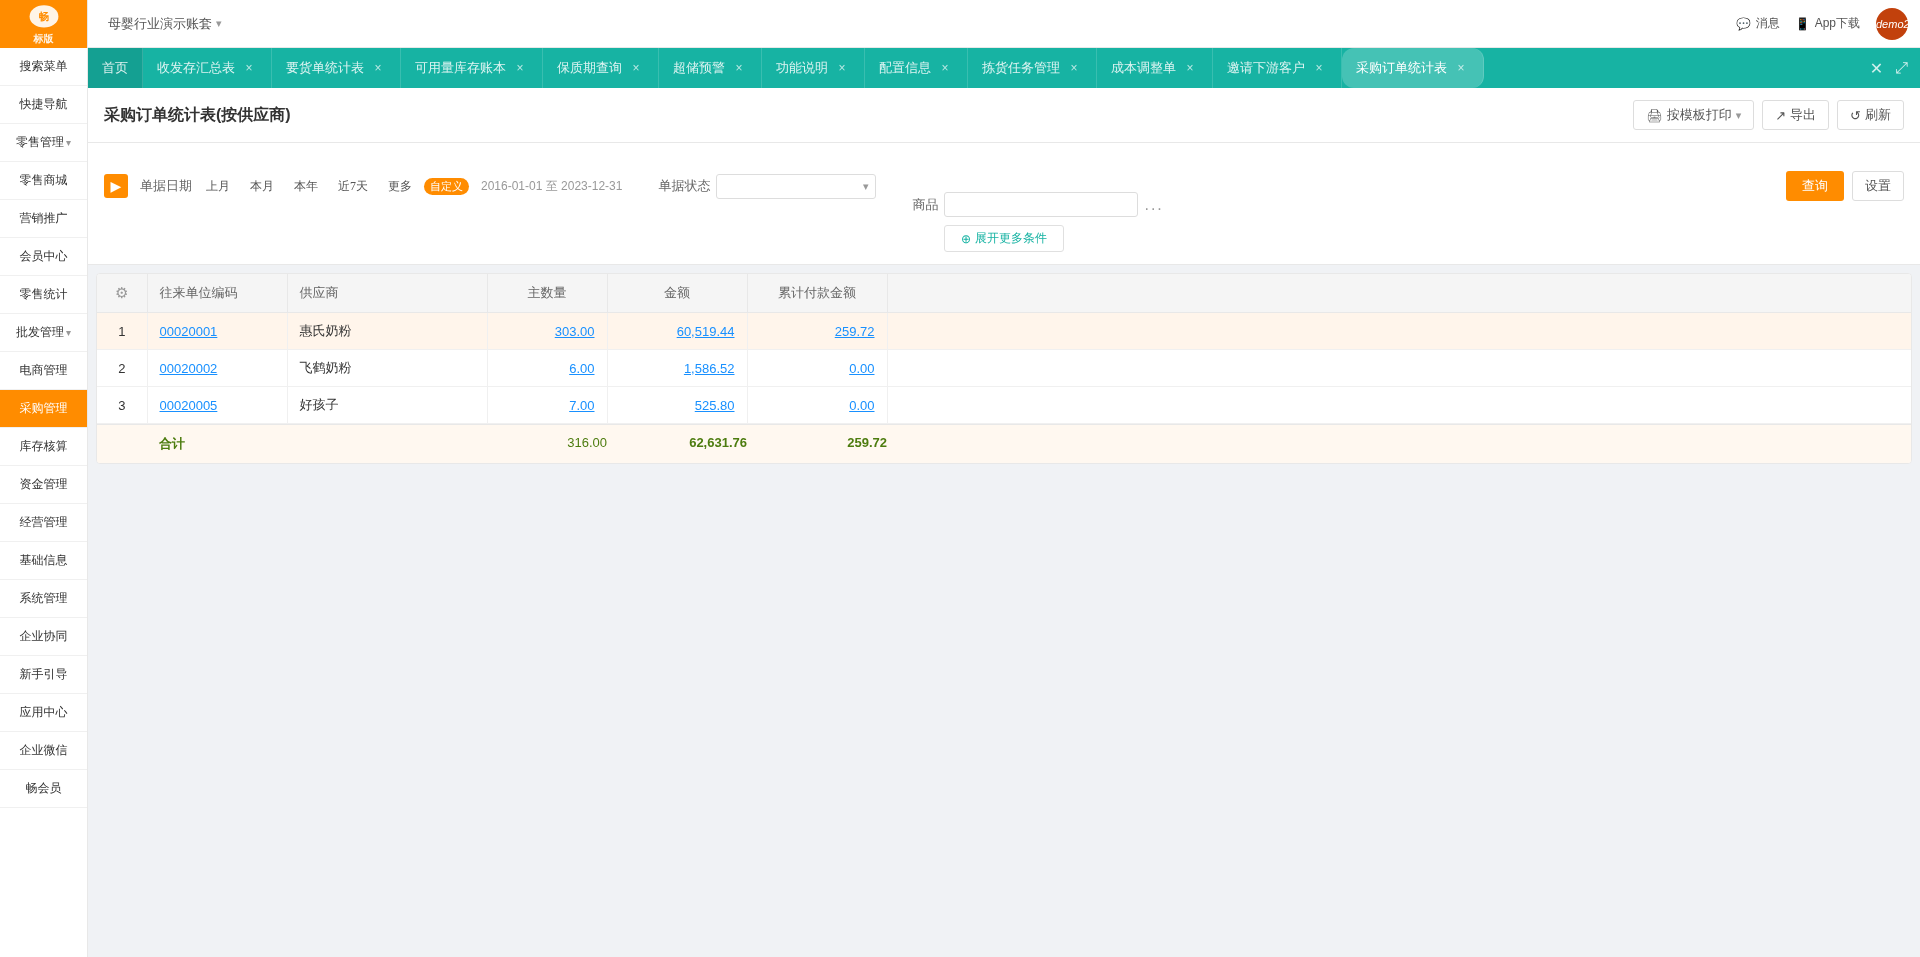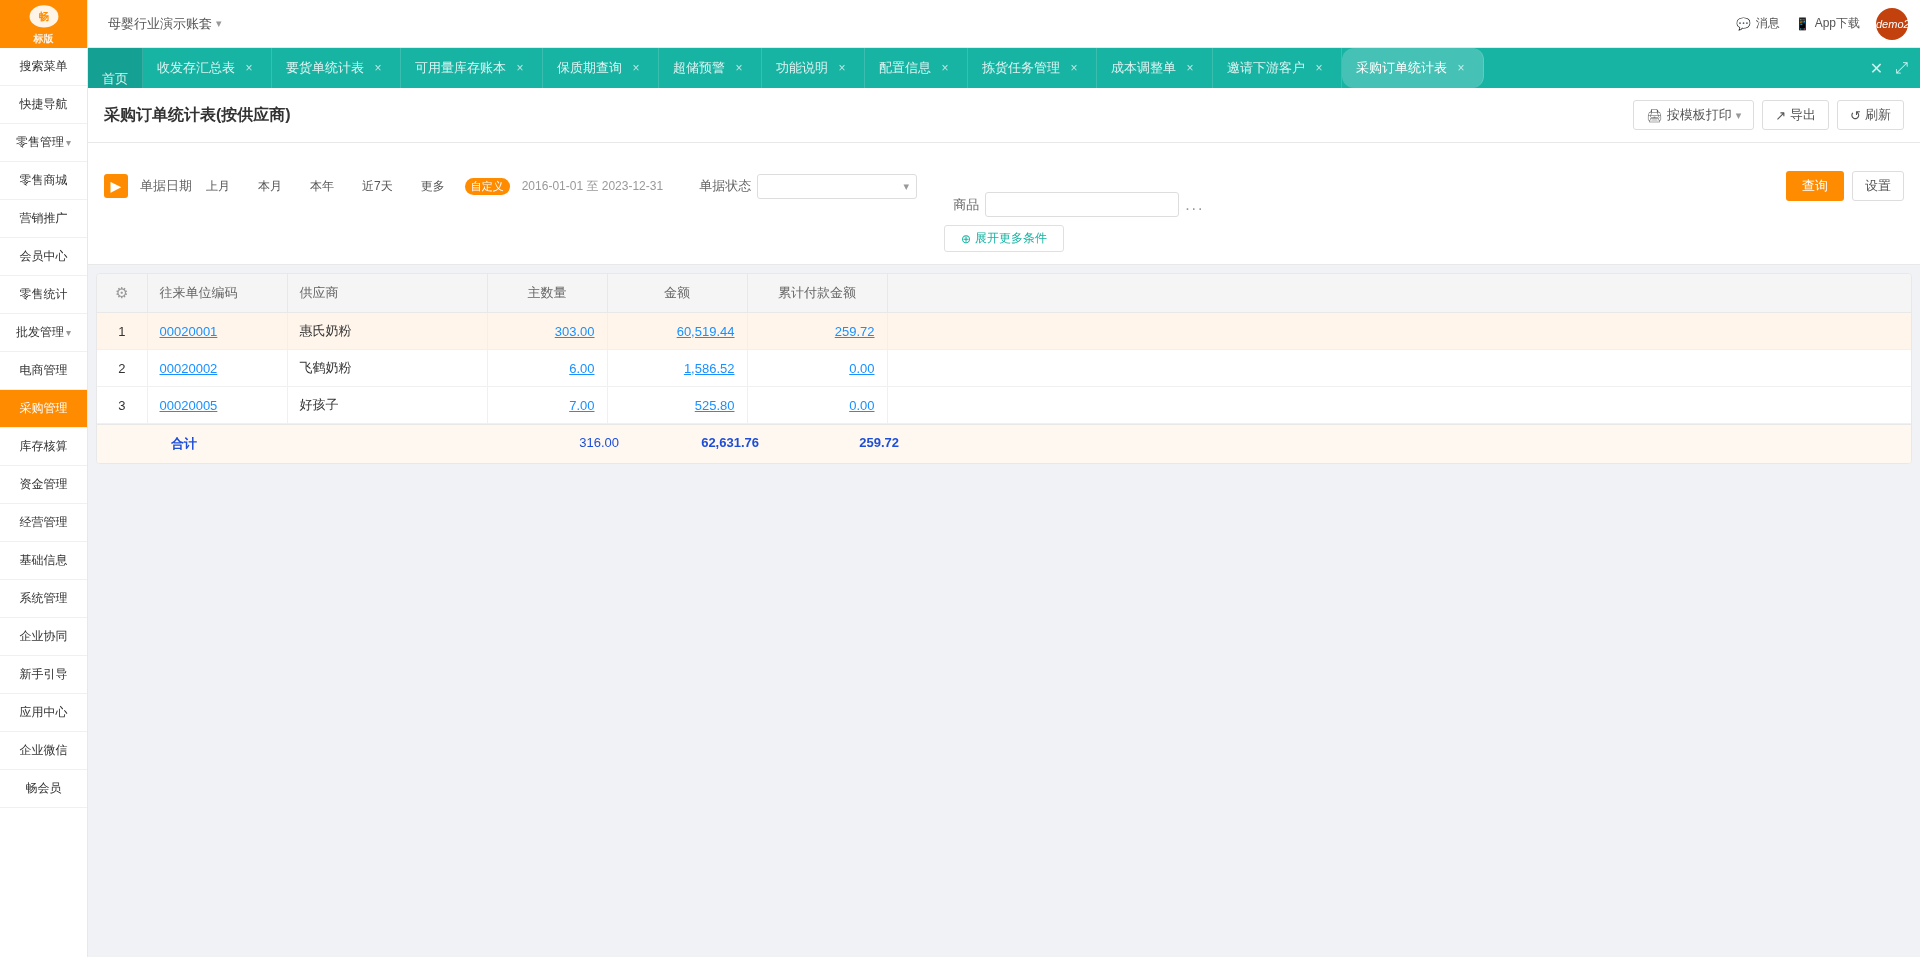--- a/index.html
+++ b/index.html
@@ -119,21 +119,21 @@
       padding: 0 14px;
       height: 40px;
       color: rgba(255,255,255,0.85);
       font-size: 13px;
       cursor: pointer;
       white-space: nowrap;
       border-right: 1px solid rgba(255,255,255,0.15);
       flex-shrink: 0;
     }
     .tab-item.active { background: rgba(255,255,255,0.2); color: #fff; font-weight: 500; border-radius: 12px; }
-    .tab-item.home { background: rgba(0,0,0,0.1); align-items: flex-end; }
+    .tab-item.home { background: rgba(0,0,0,0.1); }
     .tab-close {
       font-size: 12px;
       color: rgba(255,255,255,0.7);
       width: 16px;
       height: 16px;
       display: flex;
       align-items: center;
       justify-content: center;
       border-radius: 50%;
     }
@@ -244,22 +244,23 @@
       cursor: pointer;
       flex-shrink: 0;
     }
     .filter-label {
       color: #666;
       font-size: 13px;
       white-space: nowrap;
     }
     .filter-date-shortcuts {
       display: flex;
-      gap: 12px;
-      align-items: center;
+      gap: 4px;
+      align-items: center;
+      font-family: Liberation Serif, serif;
     }
     .date-shortcut {
       padding: 2px 8px;
       border-radius: 3px;
       cursor: pointer;
       color: #555;
       font-size: 12px;
     }
     .date-range-badge {
       background: #ff8c00;
@@ -402,25 +403,25 @@
     .col-paid { width: 140px; text-align: right; }
     .settings-icon {
       color: #999;
       font-size: 15px;
       cursor: pointer;
     }
 
     
     .table-footer {
       display: flex;
-      padding: 10px 12px;
+      padding: 10px 0;
       background: #fff8f0;
       border-top: 1px solid #e8e8e8;
       font-size: 13px;
-      color: #1d4ed8;
+      color: #4d7c0f;
     }
     .footer-label { width: 50px; text-align: center; }
     .footer-supplier { width: 340px; font-weight: bold; }
     .footer-qty { width: 120px; text-align: right; font-weight: normal; }
     .footer-amount { width: 140px; text-align: right; font-weight: bold; }
     .footer-paid { width: 140px; text-align: right; font-weight: bold; }
   </style>
 </head>
 <body>
 

